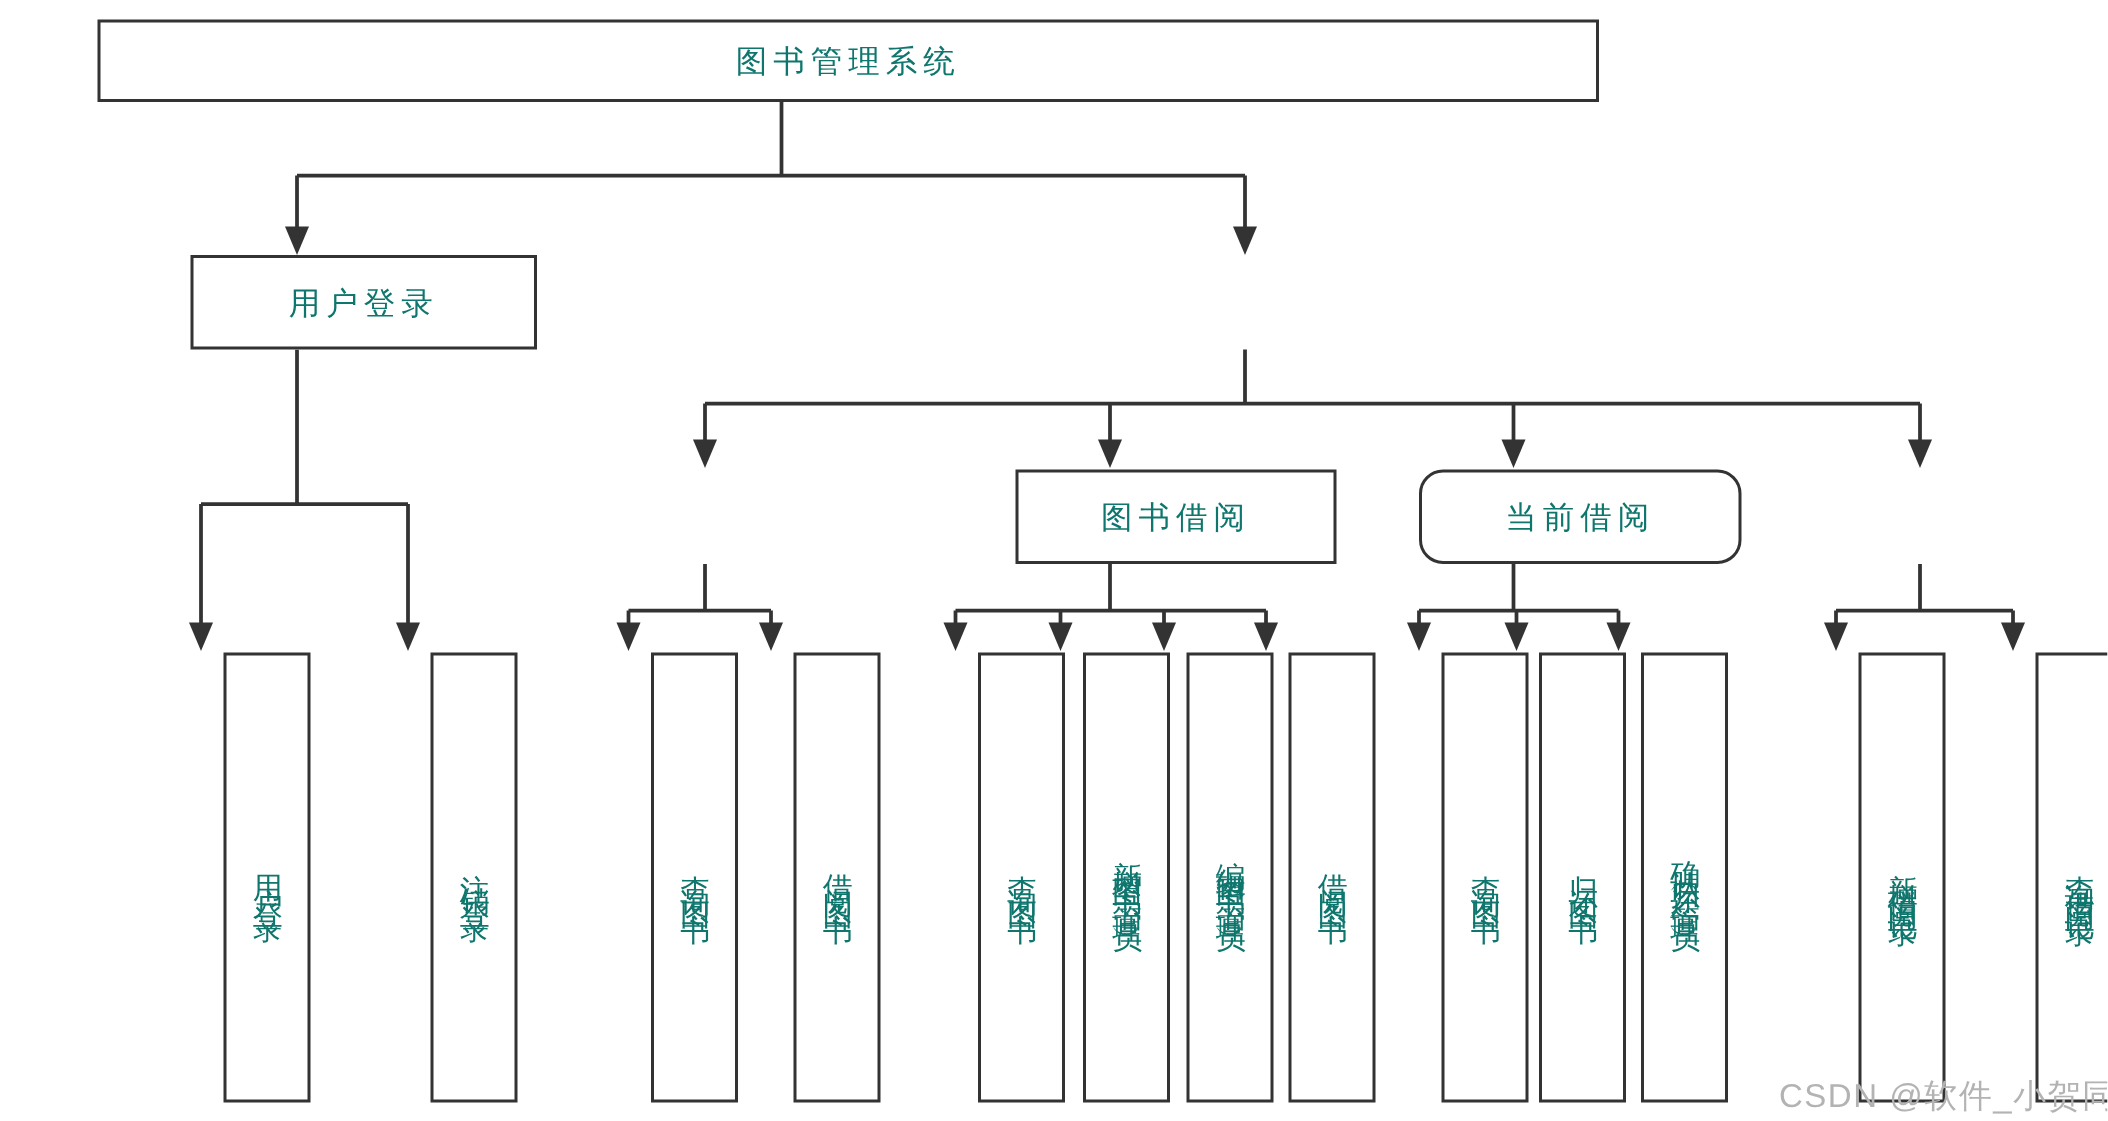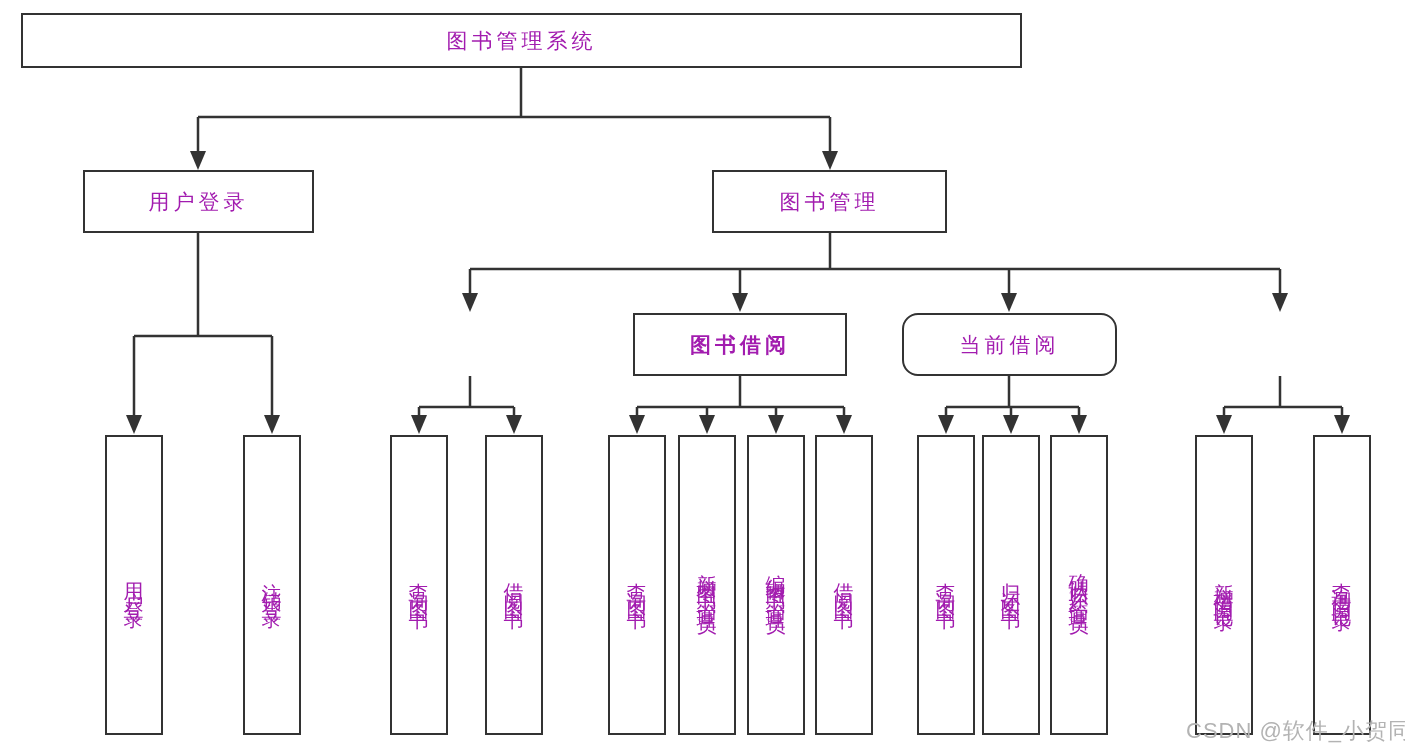--- a/index.html
+++ b/index.html
@@ -18,41 +18,42 @@
     pointer-events: none;
   }
   .box {
     position: absolute;
     box-sizing: border-box;
     border: 2.5px solid #333333;
     background: #ffffff;
     display: flex;
     align-items: center;
     justify-content: center;
-    color: #a21caf;
+    color: #0f766e;
+    margin-left: 44px;
   }
   .h-box {
     font-size: 21px;
     letter-spacing: 4px;
     white-space: nowrap;
   }
   .v-box {
     writing-mode: vertical-rl;
     text-orientation: mixed;
     font-size: 20px;
     letter-spacing: 9px;
     line-height: 1;
   }
   .v-box.tight { letter-spacing: 6px; }
   
   .n-root  { left: 21px;   top: 13px;  width: 1001px; height: 55px; }
   .n-l2a   { left: 83px;   top: 170px; width: 231px;  height: 63px; }
   .n-l2b   { left: 712px;  top: 170px; width: 235px;  height: 63px; }
   .n-l3a   { left: 363px;  top: 313px; width: 214px;  height: 63px; }
-  .n-l3b   { left: 633px;  top: 313px; width: 214px;  height: 63px; font-weight: bold; }
+  .n-l3b   { left: 633px;  top: 313px; width: 214px;  height: 63px; }
   .n-l3c   { left: 902px;  top: 313px; width: 215px;  height: 63px; border-radius: 16px; }
   .n-l3d   { left: 1172px; top: 313px; width: 215px;  height: 63px; }
   .leaf    { top: 435px; width: 58px; height: 300px; }
   .n-a1 { left: 105px; }  .n-a2 { left: 243px; }
   .n-b1 { left: 390px; }  .n-b2 { left: 485px; }
   .n-c1 { left: 608px; }  .n-c2 { left: 678px; }
   .n-c3 { left: 747px; }  .n-c4 { left: 815px; }
   .n-d1 { left: 917px; }  .n-d2 { left: 982px; }  .n-d3 { left: 1050px; }
   .n-e1 { left: 1195px; } .n-e2 { left: 1313px; }
   #watermark {
@@ -98,21 +99,20 @@
       <polygon points="1003,415 1019,415 1011,434"></polygon>
       <polygon points="1071,415 1087,415 1079,434"></polygon>
       <polygon points="1216,415 1232,415 1224,434"></polygon>
       <polygon points="1334,415 1350,415 1342,434"></polygon>
     </g>
   </svg>
 
   <div class="box h-box n-root">图书管理系统</div>
 
   <div class="box h-box n-l2a">用户登录</div>
-  <div class="box h-box n-l2b">图书管理</div>
 
   <div class="box h-box n-l3b">图书借阅</div>
   <div class="box h-box n-l3c">当前借阅</div>
 
   <div class="box v-box leaf n-a1">用户登录</div>
   <div class="box v-box leaf n-a2">注销登录</div>
 
   <div class="box v-box leaf n-b1">查询图书</div>
   <div class="box v-box leaf n-b2">借阅图书</div>
 

